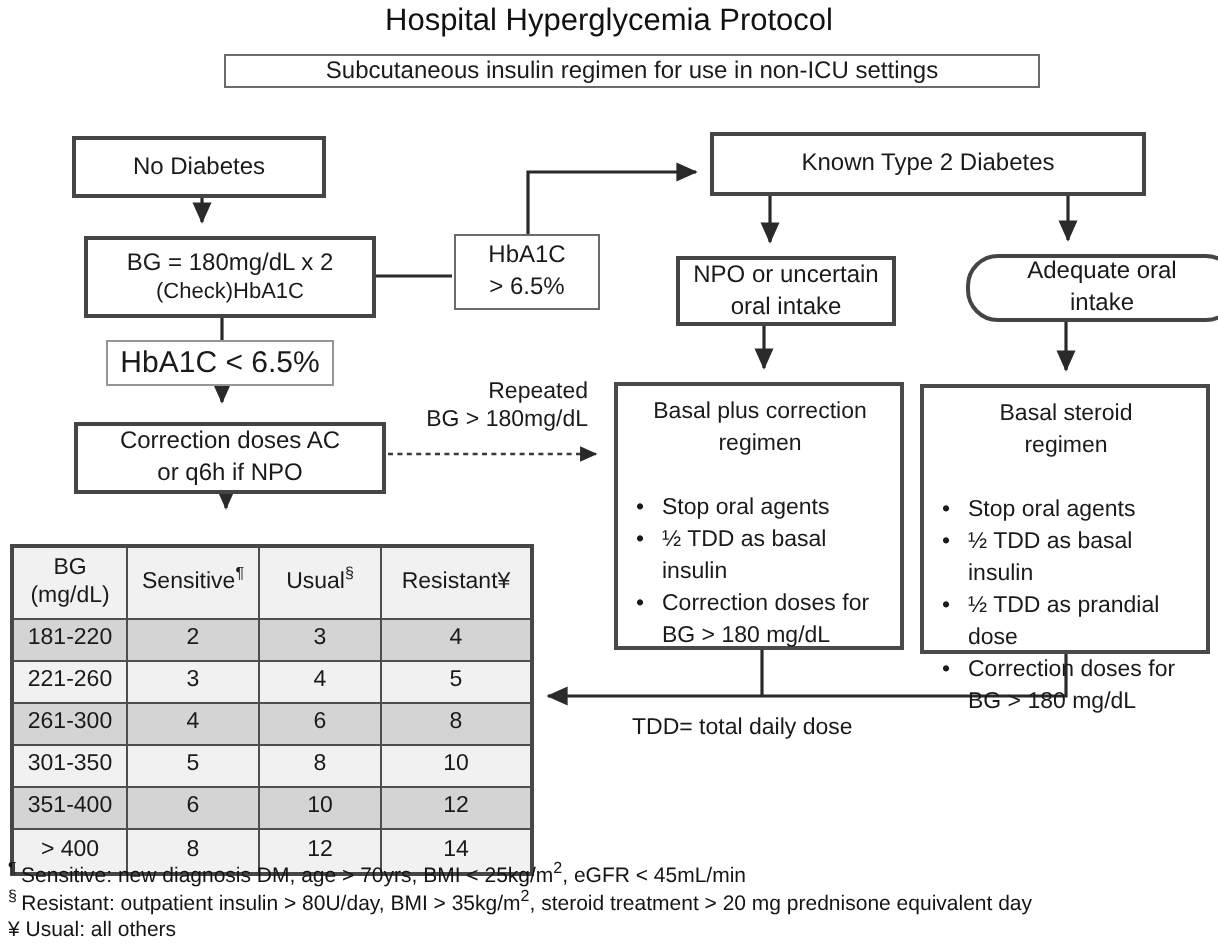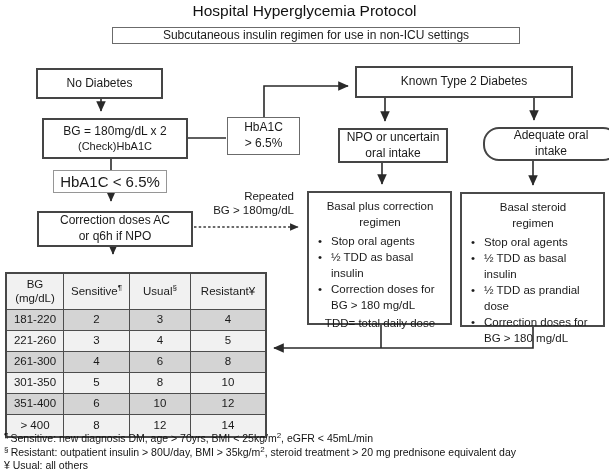--- a/index.html
+++ b/index.html
@@ -36,25 +36,25 @@
     position:absolute; left:200px; top:189px; width:94px; text-align:right;
     font-size:11.5px; line-height:1.25; font-weight:400;
   }
 
   .regimen-box {
     position:absolute; background:#fff; border:2px solid #4a4a4a; box-sizing:border-box;
     font-size:11.5px; line-height:16px; padding:5px 6px 4px 7px;
   }
   .basal-plus-box     { left:307px; top:191px; width:145px; height:134px; }
   .basal-prandial-box { left:460px; top:192px; width:145px; height:135px; }
-  .regimen-title { text-align:center; margin-bottom:3px; }
+  .regimen-title { text-align:center; margin-bottom:16px; }
   .bullet { display:flex; }
   .bullet .dot { width:13px; flex:0 0 13px; text-align:left; padding-left:2px; }
   .bullet .btext { flex:1; }
-  .regimen-note { margin-top:2px;text-align:center; }
+  .regimen-note { margin-top:30px; }
 
   .dose-table {
     position:absolute; left:5px; top:272px; width:262px;
     border:2px solid #474747; box-sizing:border-box; background:#fff;
     display:grid; grid-template-columns:57px 66px 61px 74px;
     font-size:11.5px;
   }
   .cell {
     border-right:1.4px solid #4d4d4d; border-bottom:1.4px solid #4d4d4d;
     display:flex; align-items:center; justify-content:center; text-align:center;

